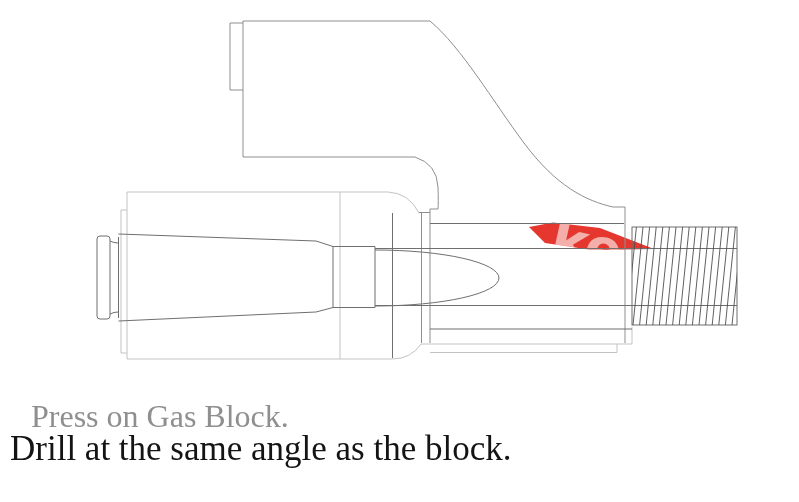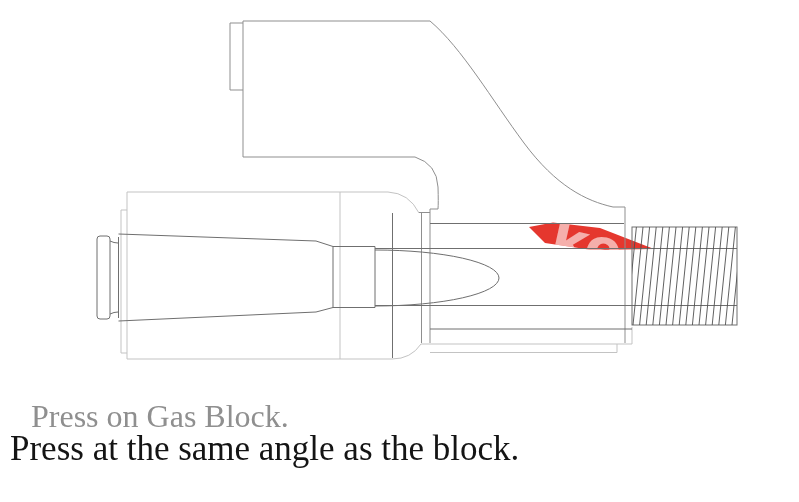--- a/index.html
+++ b/index.html
@@ -98,15 +98,15 @@
         <line x1="718.8" y1="325" x2="728.8" y2="227"></line>
         <line x1="725.4" y1="325" x2="735.4" y2="227"></line>
         <line x1="732" y1="325" x2="742" y2="227"></line>
         <line x1="738.6" y1="325" x2="748.6" y2="227"></line>
       </g>
     </g>
   </svg>
 
   <div>
     <div class="cap1">Press on Gas Block.</div>
-    <div class="cap2">Press at the same angle as the block.</div>
+    <div class="cap2">Drill at the same angle as the block.</div>
   </div>
 </div>
 
 </body></html>

